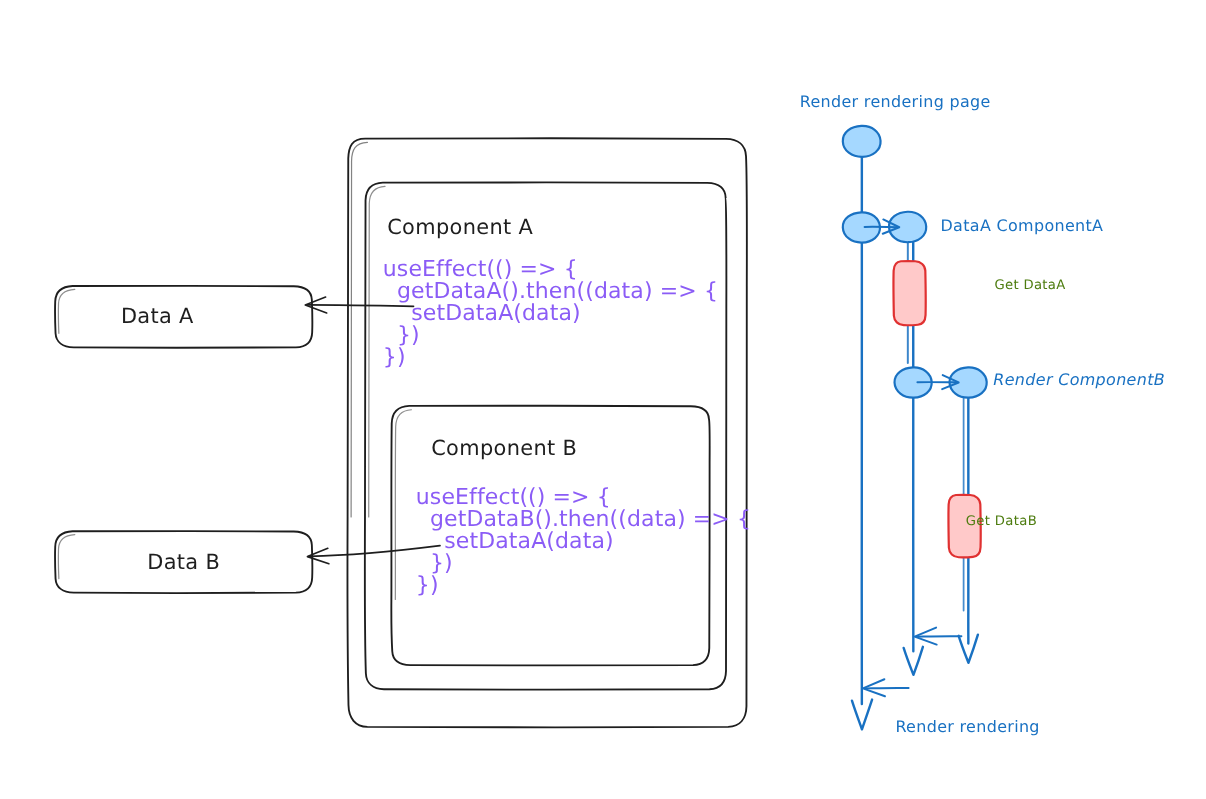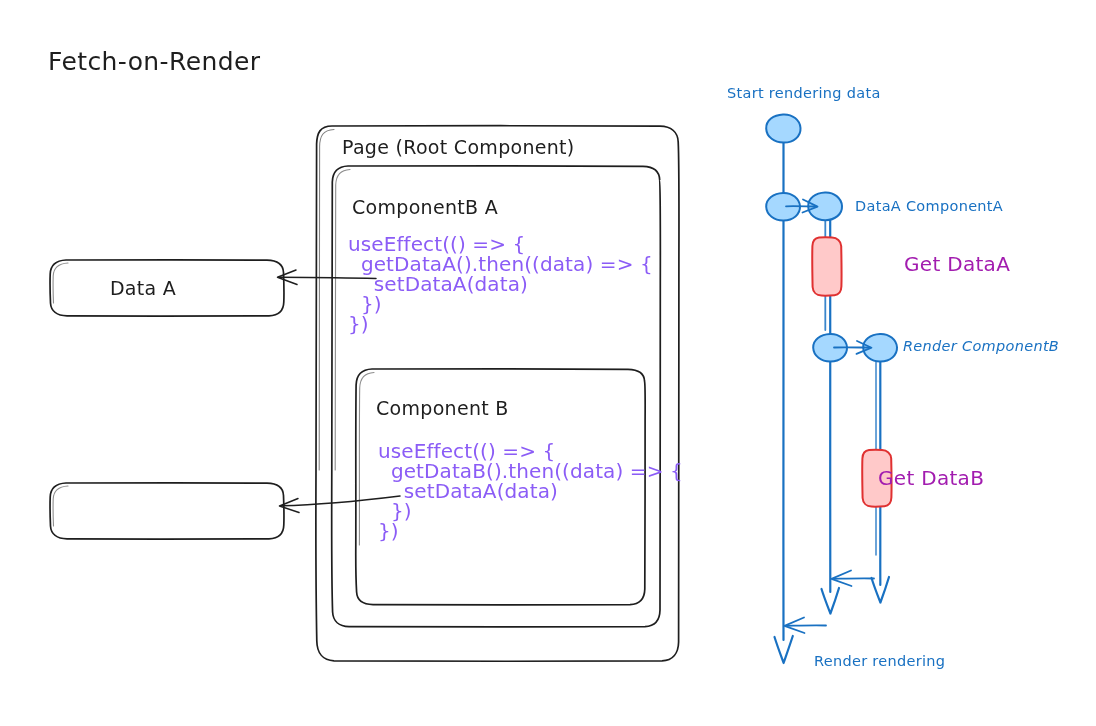--- a/index.html
+++ b/index.html
@@ -49,31 +49,30 @@
     line-height: 20px;
     color: #8b5cf6;
     letter-spacing: 0.1px;
   }
   .seq-label {
     font-size: 14.5px;
     color: #1971c2;
     letter-spacing: 0.3px;
   }
   .seq-label-red {
-    font-size: 20px;
-    color: #a21caf;
+    font-size: 12px;
+    color: #4d7c0f;
     letter-spacing: 0.3px;
   }
 </style>
 </head>
 <body>
 
 <div id="canvas">
 
-  <div class="txt title" style="left:48px; top:47px;">Fetch-on-Render</div>
 
   <svg class="layer" viewBox="0 0 1096 726">
 
     <g>
       <path d="M332 126 C320 126 317 133 316.6 144 C315.8 210 316.2 340 316 470
                C315.6 560 316.4 620 316.8 641 C317 653 323 660.5 334 660.8
                C420 661.6 570 661.2 662 660.8 C673 660.4 678.4 653 678.6 642
                C679.3 560 678.7 400 678.9 260 C679.1 190 678.6 150 678.2 142
                C677.8 132 671 126.4 660 126.2 C560 125.4 430 125.8 332 126 Z" fill="none" stroke="#1e1e1e" stroke-width="1.7" stroke-linecap="round" stroke-linejoin="round"></path>
       <path d="M334 129.5 C323 130 319.8 136 319.6 146.5 C319 210 319.4 340 319.2 470" fill="none" stroke="#1e1e1e" stroke-width="1.1" opacity="0.55" stroke-linecap="round"></path>
@@ -182,42 +181,42 @@
       <path d="M874 578.5 C860 578.2 845 578.6 834 578.8" fill="none" stroke="#1971c2" stroke-width="1.8" stroke-linecap="round"></path>
       <path d="M851 570.5 L831.5 578.8 L851.5 586" fill="none" stroke="#1971c2" stroke-width="1.8" stroke-linecap="round" stroke-linejoin="round"></path>
     </g>
 
     <g>
       <path d="M826 625.5 C812 625.2 798 625.6 787 625.8" fill="none" stroke="#1971c2" stroke-width="1.8" stroke-linecap="round"></path>
       <path d="M804 617.5 L784.5 625.8 L804.5 633" fill="none" stroke="#1971c2" stroke-width="1.8" stroke-linecap="round" stroke-linejoin="round"></path>
     </g>
   </svg>
 
-  <div class="txt box-label" style="left:342px; top:136px;">Page (Root Component)</div>
-
-  <div class="txt box-label" style="left:352px; top:196px;">ComponentB A</div>
+
+  <div class="txt box-label" style="left:352px; top:196px;">Component A</div>
 
   <div class="txt code" style="left:348px; top:234px;">useEffect(() =&gt; {
   getDataA().then((data) =&gt; {
     setDataA(data)
   })
 })</div>
 
-  <div class="txt box-label" style="left:376px; top:397px;">Component B</div>
+  <div class="txt box-label" style="left:392px; top:397px;">Component B</div>
 
   <div class="txt code" style="left:378px; top:441px;">useEffect(() =&gt; {
   getDataB().then((data) =&gt; {
     setDataA(data)
   })
 })</div>
 
   <div class="txt data-label" style="left:50px; top:277px; width:186px;">Data A</div>
 
-
-  <div class="txt seq-label" style="left:727px; top:85px;">Start rendering data</div>
+  <div class="txt data-label" style="left:50px; top:500px; width:234px;">Data B</div>
+
+  <div class="txt seq-label" style="left:727px; top:85px;">Render rendering page</div>
 
   <div class="txt seq-label" style="left:855px; top:198px;">DataA ComponentA</div>
 
   <div class="txt seq-label-red" style="left:904px; top:252px;">Get DataA</div>
 
   <div class="txt seq-label" style="left:903px; top:338px;font-style:italic;">Render ComponentB</div>
 
   <div class="txt seq-label-red" style="left:878px; top:466px;">Get DataB</div>
 
   <div class="txt seq-label" style="left:814px; top:653px;">Render rendering</div>

